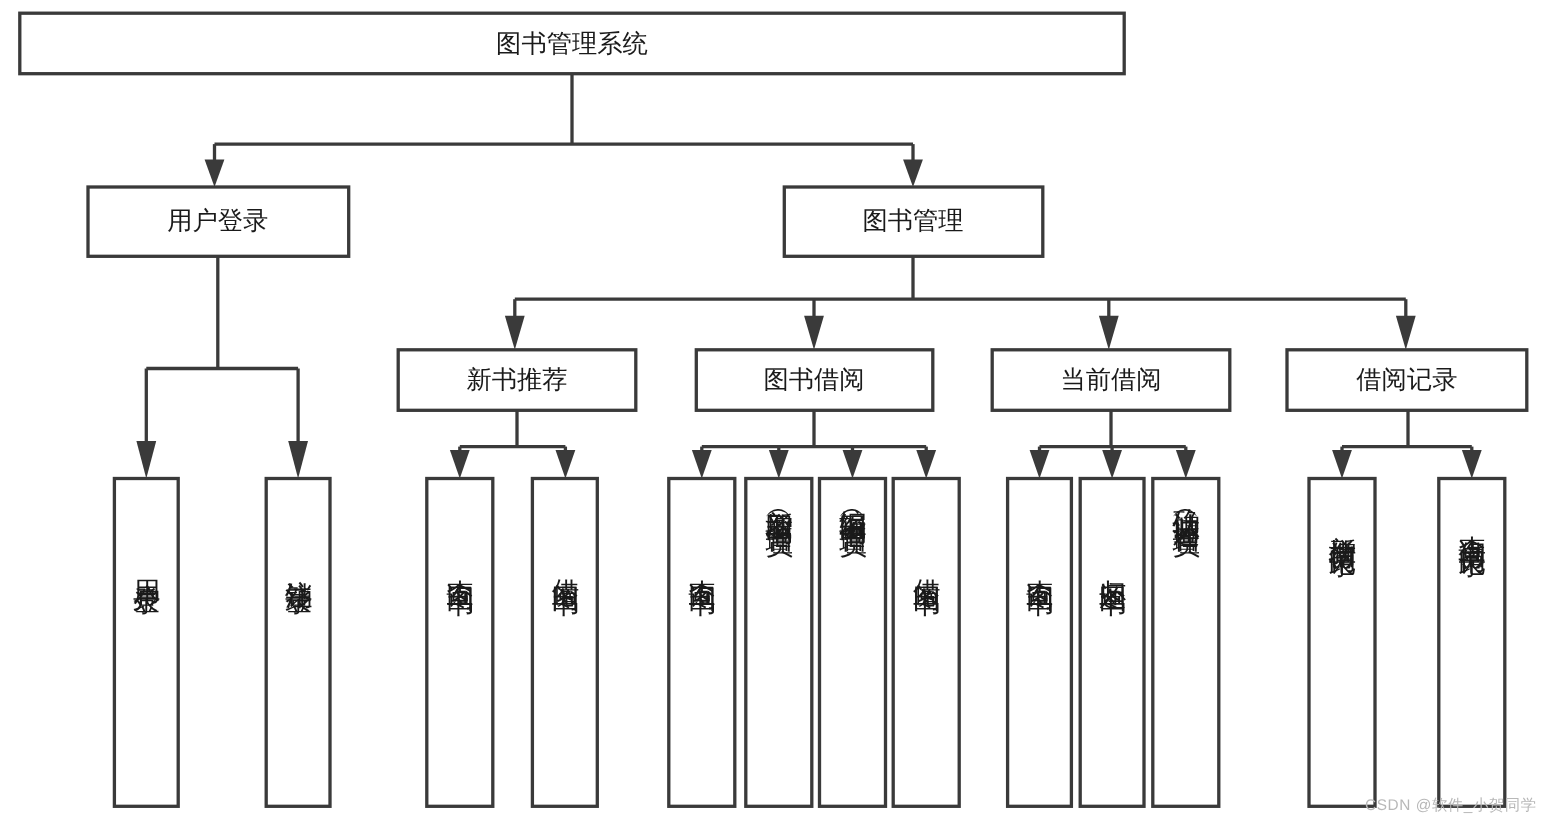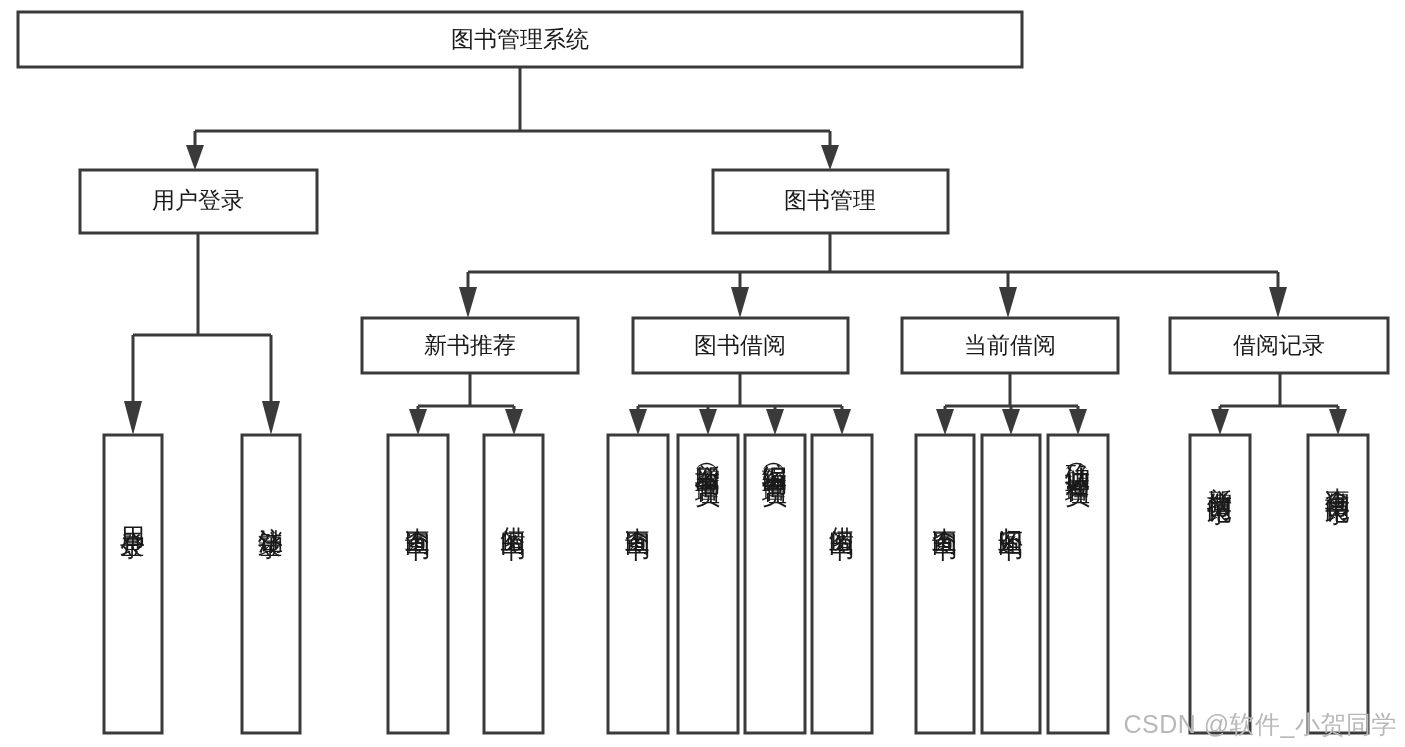--- a/index.html
+++ b/index.html
@@ -60,21 +60,21 @@
     line-height: 1.12;
     color: #1a1a1a;
     letter-spacing: 3px;
     white-space: nowrap;
   }
   #watermark {
     position: absolute;
     right: 8px;
     bottom: 6px;
     font-family: "Liberation Sans", "DejaVu Sans", sans-serif;
-    font-size: 25px;
+    font-size: 14px;
     color: #b8b8b8;
     letter-spacing: 0.5px;
     white-space: nowrap;
     margin-top: 28px;
   }
 </style>
 </head>
 <body>
 
 <svg id="diagram" viewBox="0 0 1405 747">

